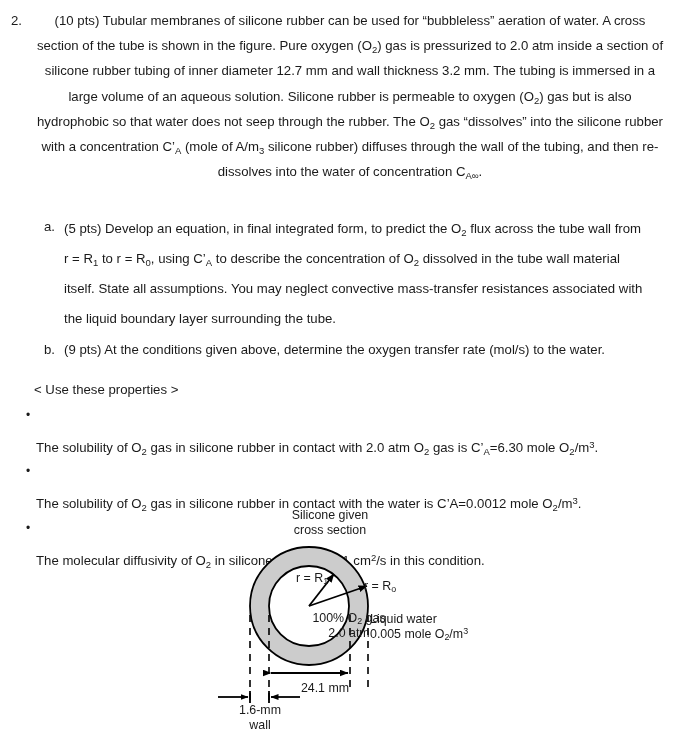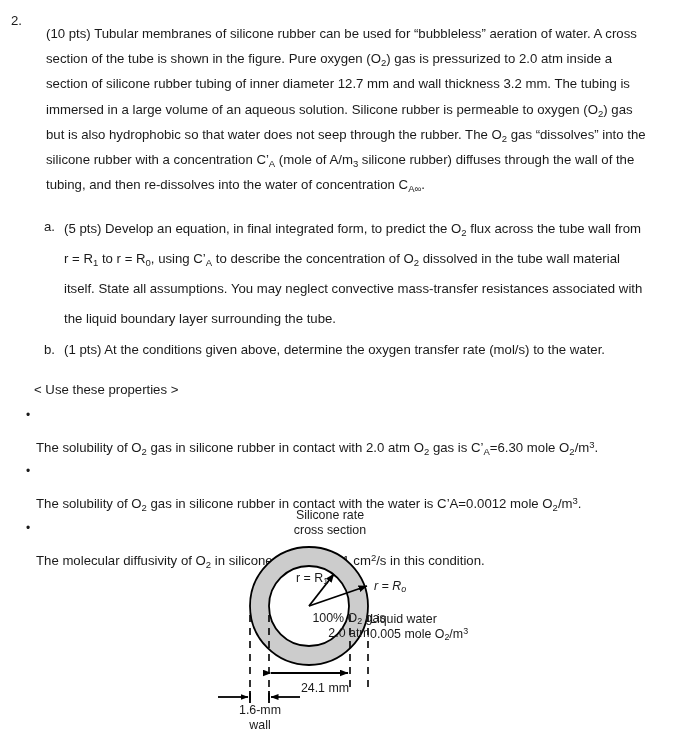--- a/index.html
+++ b/index.html
@@ -40,21 +40,22 @@
     line-height: 25.2px;
   }
   .q-body {
     margin-left: 11px;
     width: 634px;
     font-size: 13.2px;
     line-height: 25.2px;
     text-align: left;
   }
   .q-body p {
-    margin: 13px;
+    margin: 0;
+    text-align: center;
   }
 
   
   .sub-block {
     position: absolute;
     top: 214px;
     left: 44px;
     width: 620px;
   }
   .sub-row {
@@ -125,21 +126,21 @@
     line-height: 15px;
   }
   .fig-svg { position: absolute; left: 0; top: 0; }
   .fig-label {
     position: absolute;
     font-size: 12.4px;
     line-height: 15px;
     white-space: nowrap;
   }
   .lbl-r1 { left: 126px; top: 66px; }
-  .lbl-ro { left: 204px; top: 74px; font-style: italic; }
+  .lbl-ro { left: 194px; top: 74px; }
   .lbl-gas {
     left: 82px; top: 106px; width: 120px; text-align: center; margin-left: 37px;
   }
   .lbl-water {
     left: 200px; top: 107px; width: 180px; 
   }
   .lbl-dim {
     left: 105px; top: 176px; width: 100px; text-align: center;
   }
   .lbl-wall {
@@ -160,21 +161,21 @@
     </div>
   </div>
 
   <div class="sub-block">
     <div class="sub-row part-a">
       <div class="sub-letter">a.</div>
       <div class="sub-text">(5 pts) Develop an equation, in final integrated form, to predict the O<sub>2</sub> flux across the tube wall from r = R<sub>1</sub> to r = R<sub>0</sub>, using C’<sub>A</sub> to describe the concentration of O<sub>2</sub> dissolved in the tube wall material itself. State all assumptions. You may neglect convective mass-transfer resistances associated with the liquid boundary layer surrounding the tube.</div>
     </div>
     <div class="sub-row part-b">
       <div class="sub-letter">b.</div>
-      <div class="sub-text">(1 pts) At the conditions given above, determine the oxygen transfer rate (mol/s) to the water.</div>
+      <div class="sub-text">(9 pts) At the conditions given above, determine the oxygen transfer rate (mol/s) to the water.</div>
     </div>
   </div>
 
   <div class="props">
     <div class="props-title">&lt; Use these properties &gt;</div>
 
     <div class="prop-item">
       <div class="prop-bullet">•</div>
       <div class="prop-text">The solubility of O<sub>2</sub> gas in silicone rubber in contact with 2.0 atm O<sub>2</sub> gas is C’<sub>A</sub>=6.30 mole O<sub>2</sub>/m<sup>3</sup>.</div>
     </div>
@@ -186,21 +187,21 @@
 
     <div class="prop-item">
       <div class="prop-bullet">•</div>
       <div class="prop-text">The molecular diffusivity of O<sub>2</sub> in silicone rubber is 0.1 cm<sup>2</sup>/s in this condition.</div>
     </div>
   </div>
 
   <div class="figure">
 
     <div class="fig-title">
-      <div>Silicone rate</div>
+      <div>Silicone given</div>
       <div>cross section</div>
     </div>
 
     <svg class="fig-svg" width="420" height="237" viewBox="0 0 420 237">
       <defs>
         <marker id="ah" markerWidth="9" markerHeight="7" refX="8.5" refY="3.5" orient="auto" markerUnits="userSpaceOnUse">
           <path d="M0,0 L9,3.5 L0,7 z" fill="#000"></path>
         </marker>
         <marker id="ahs" markerWidth="8" markerHeight="6" refX="7.5" refY="3" orient="auto" markerUnits="userSpaceOnUse">
           <path d="M0,0 L8,3 L0,6 z" fill="#000"></path>

